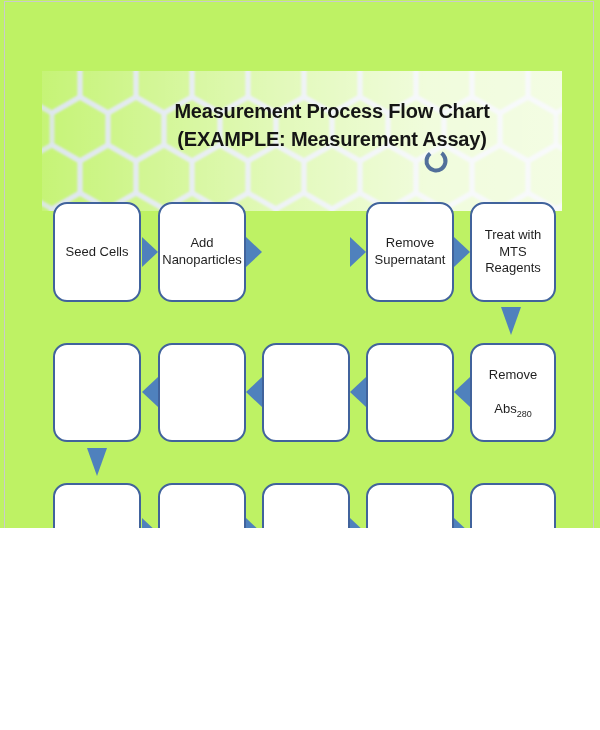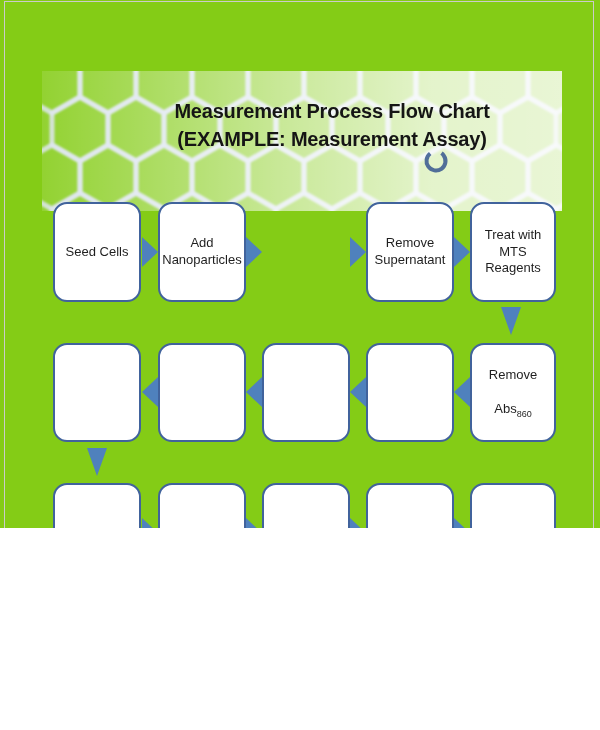--- a/index.html
+++ b/index.html
@@ -1,17 +1,17 @@
 <!DOCTYPE html>
 <html style="--c-accent_bar: #2d3f6d; --c-box_border: #41639c; --c-arrow: #4f81bd; --c-title_text: #151515; --c-box_text: #1f1f1f; --c-hex_pattern: #d9e3ef; --c-ring_accent: #3b5b91; --c-page_border: #cbcbcb;"><head>
 <meta charset="utf-8">
 <style>
   html,body{margin:0;padding:0;background:#fff;}
   .canvas{
-    position:relative;width:600px;height:528px;background:#84cc16;
+    position:relative;width:600px;height:528px;background:#bef264;
     font-family:"Liberation Sans", sans-serif;overflow:hidden;
   }
   .page-frame{
     position:absolute;left:4px;top:1px;width:590px;height:726px;
     border:1px solid var(--c-page_border,#cbcbcb);box-sizing:border-box;
     pointer-events:none;
   }
   .hex-bg{position:absolute;left:42px;top:71px;pointer-events:none;}
   .ring-decor{position:absolute;left:423px;top:146px;pointer-events:none;}
   .title{
@@ -126,21 +126,21 @@
 
   <div class="arrow arrow-down adown1"></div>
 
   <div class="box row2 col1"></div>
   <div class="box row2 col2"></div>
   <div class="box row2 col3"></div>
   <div class="box row2 col4"></div>
   <div class="box row2 col5">
     <div class="box-label">
       <div>Remove</div>
-      <div><span>Abs</span><sub>860</sub></div>
+      <div><span>Abs</span><sub>280</sub></div>
     </div>
   </div>
 
   <div class="arrow arrow-left arow2 g1"></div>
   <div class="arrow arrow-left arow2 g2"></div>
   <div class="arrow arrow-left arow2 g3"></div>
   <div class="arrow arrow-left arow2 g4"></div>
 
   <div class="arrow arrow-down adown2"></div>
 

